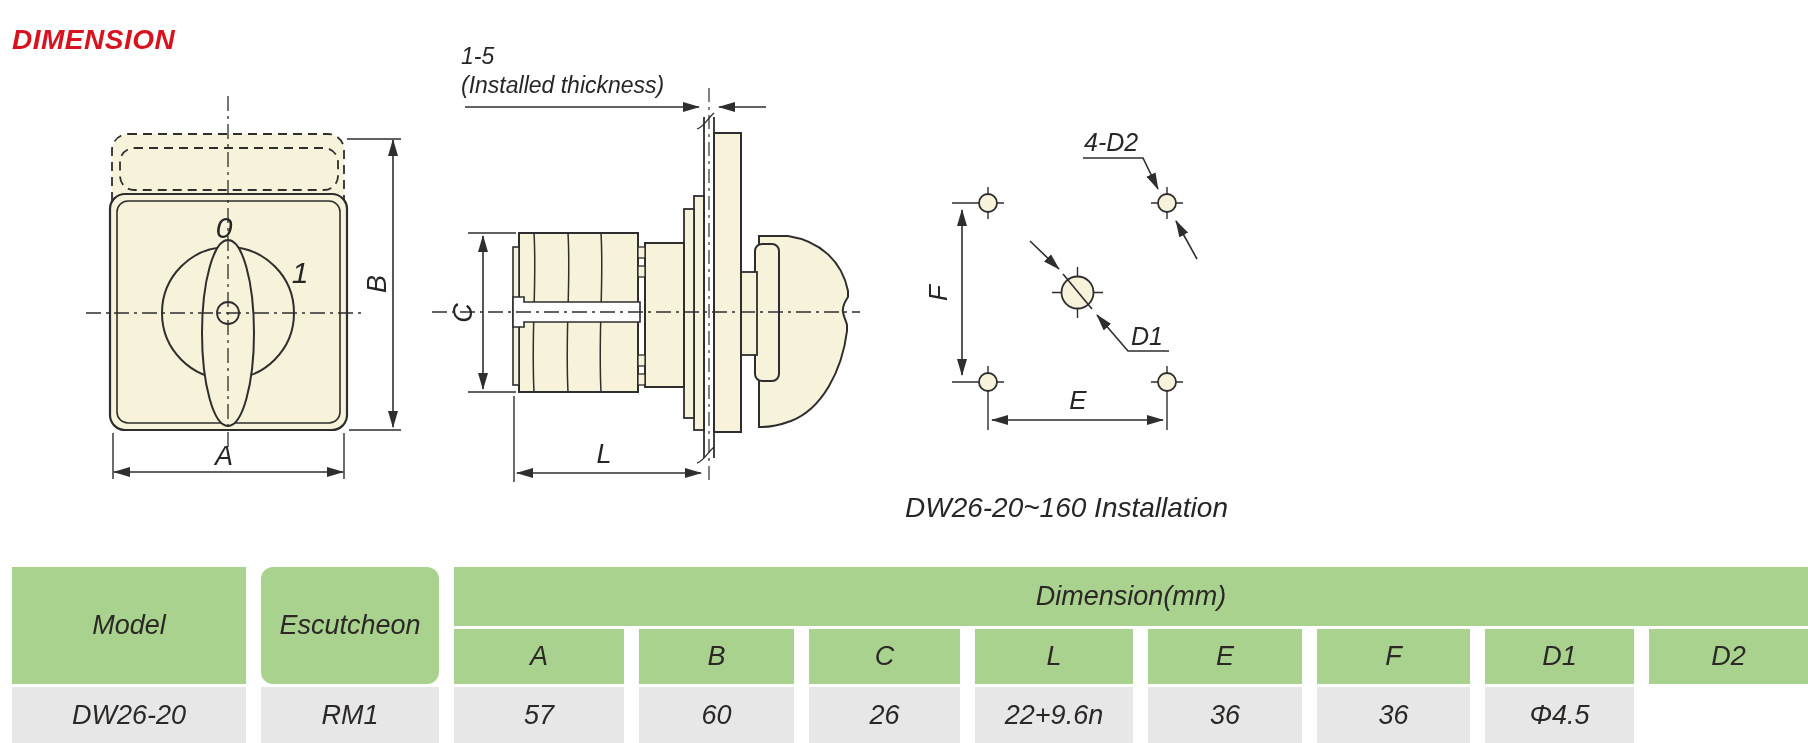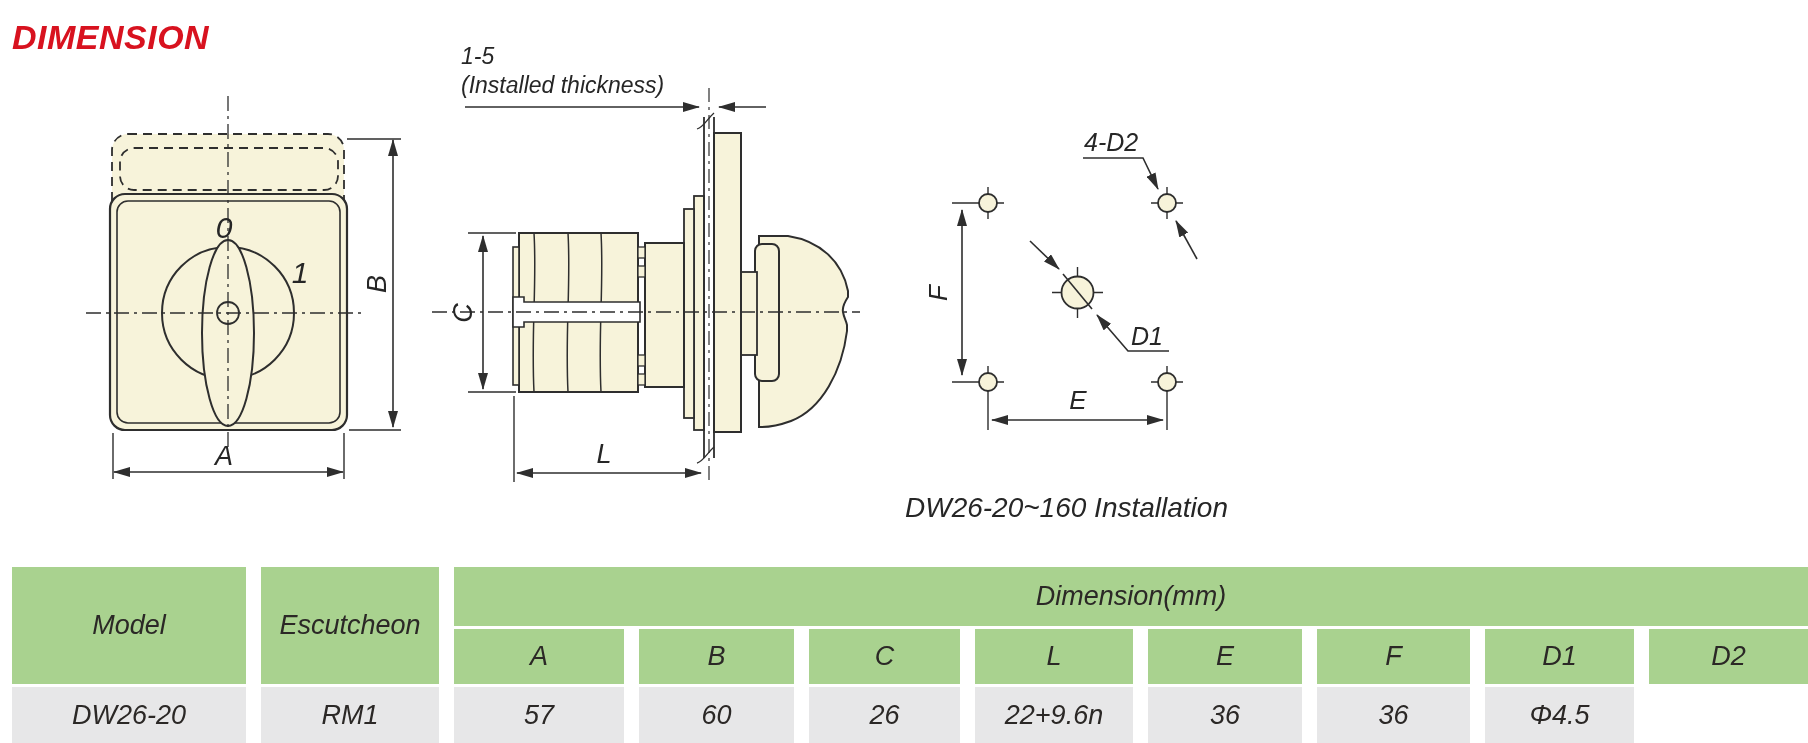--- a/index.html
+++ b/index.html
@@ -1,21 +1,21 @@
 <!DOCTYPE html>
 <html><head>
 <meta charset="utf-8">
 <style>
   * { margin:0; padding:0; box-sizing:border-box; }
   body { background:#ffffff; font-family:"Liberation Sans", sans-serif; }
   #stage { position:relative; width:1808px; height:743px; background:#ffffff; overflow:hidden; }
 
   .page-title {
-    position:absolute; left:12px; top:18px;
-    font-size:34px; font-weight:bold; font-style:italic;
+    position:absolute; left:12px; top:24px;
+    font-size:28px; font-weight:bold; font-style:italic;
     color:#d8121f; letter-spacing:0.5px;
   }
 
   #drawing-svg { position:absolute; left:0; top:0; }
 
   
   .dim-table {
     position:absolute; left:0; top:567px; width:1808px; height:176px;
     display:grid;
     grid-template-columns:246px 190px 182px 167px 163px 170px 166px 165px 161px 1fr;
@@ -23,21 +23,21 @@
     gap:3px;
     background:#ffffff;
   }
   .cell {
     display:flex; align-items:center; justify-content:center;
     font-style:italic; font-size:27px; color:#2b2826;margin-left:12px;
   }
   .cell.green { background:#a9d28f; }
   .cell.gray  { background:#e7e7e8;text-align:right; }
   .cell.model-h      { grid-column:1; grid-row:1 / span 2; }
-  .cell.escutcheon-h { grid-column:2; grid-row:1 / span 2; }
+  .cell.escutcheon-h { grid-column:2; grid-row:1 / span 2;border-radius:12px; }
   .cell.dim-h        { grid-column:3 / span 8; grid-row:1; }
 
   svg text {
     font-family:"Liberation Sans", sans-serif;
     font-style:italic; fill:#262626;
   }
 </style>
 </head>
 <body>
 

